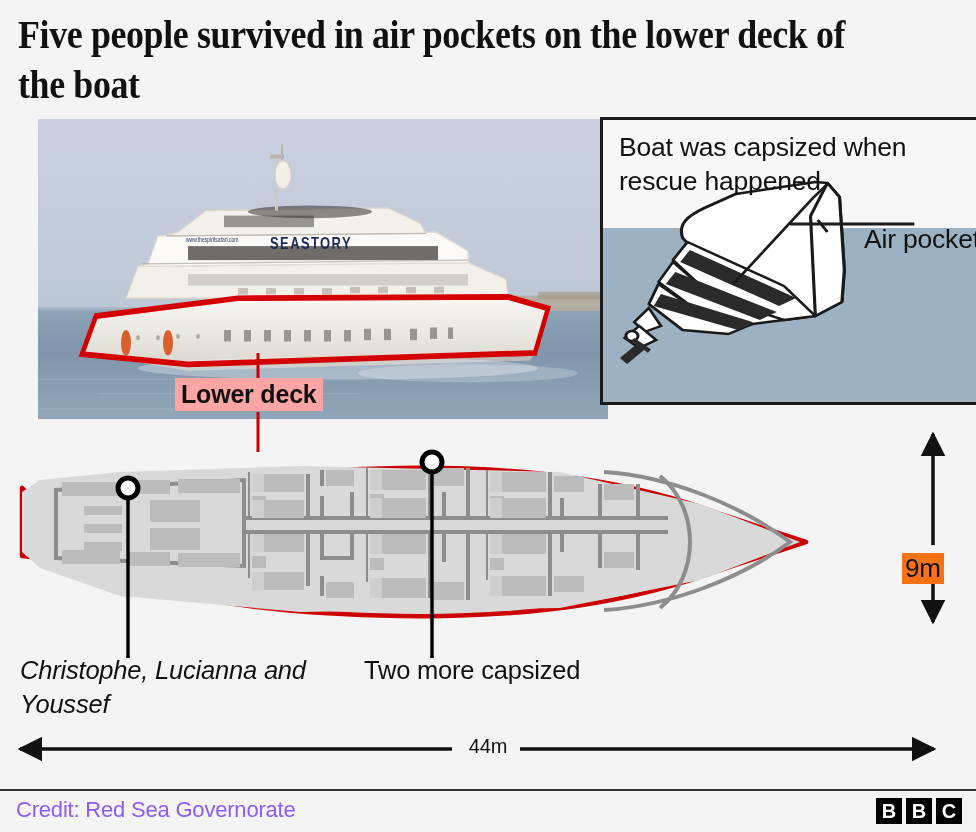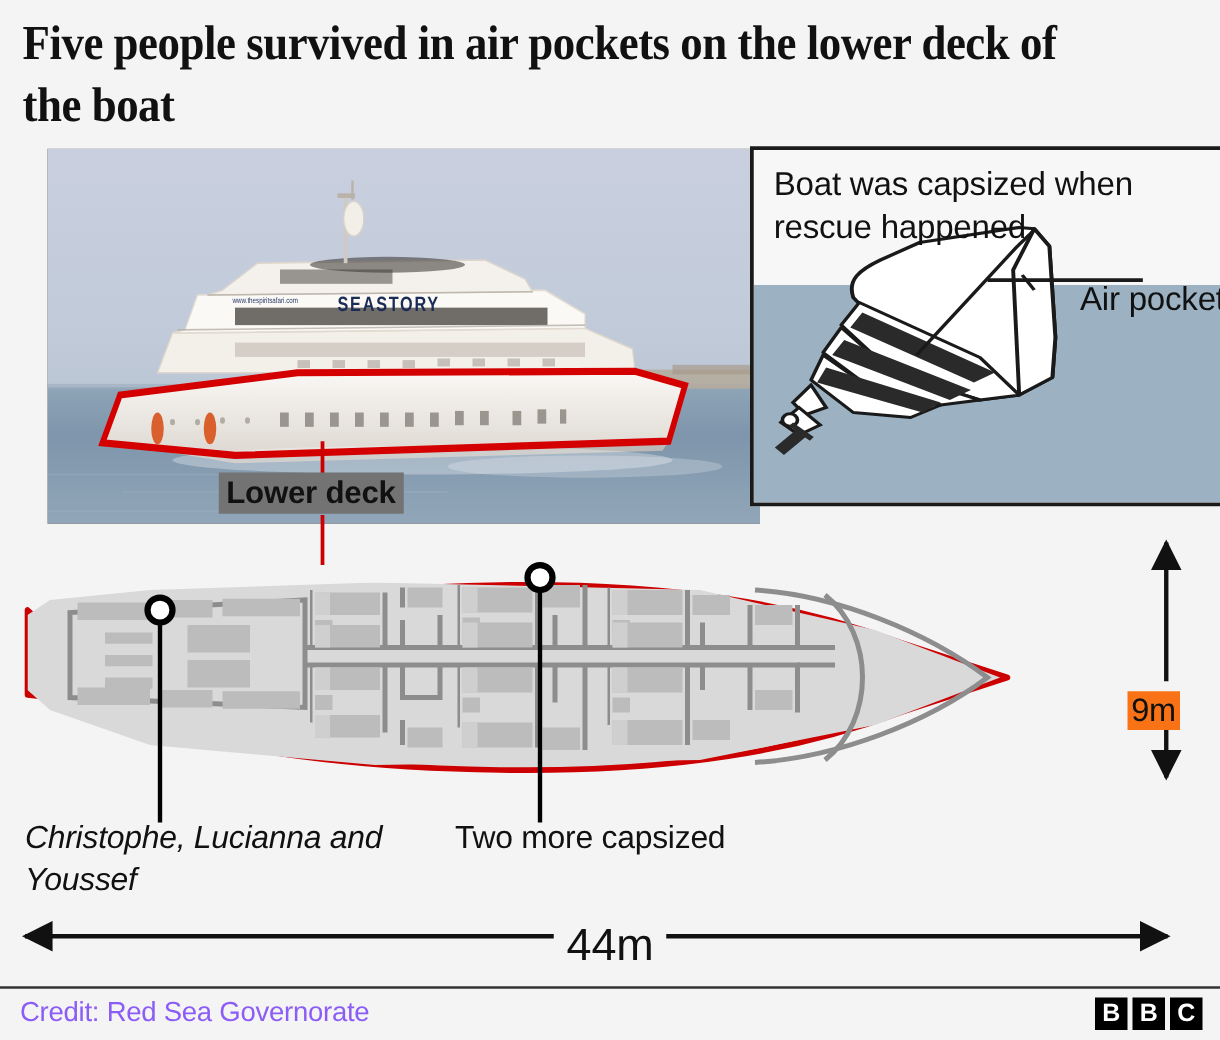--- a/index.html
+++ b/index.html
@@ -69,21 +69,21 @@
     white-space: nowrap;
   }
 
   
   .lowerdeck-label {
     position: absolute;
     left: 175px; top: 378px;
     font-size: 25px;
     font-weight: 700;
     color: #111;
-    background: #737373;
+    background: #fca5a5;
     padding: 2px 6px;
     letter-spacing: -0.2px;
   }
 
   
   .deckplan {
     position: absolute;
     left: 0px; top: 400px;
     width: 976px; height: 300px;
   }
@@ -98,21 +98,21 @@
     letter-spacing: -0.2px;
   }
   .caption-left  { left: 20px;  top: 654px; width: 330px; font-style: italic; }
   .caption-right { left: 364px; top: 654px; width: 300px; }
 
   
   .dim-44 {
     position: absolute;
     left: 0; top: 735px; width: 976px;
     text-align: center;
-    font-size: 36px; color: #111;
+    font-size: 20px; color: #111;
     letter-spacing: -0.2px;
   }
   .dim-44 span { background:#f4f4f4; padding: 0 10px; }
   .dim-9 {
     position: absolute;
     left: 902px; top: 553px;
     font-size: 26px; color: #111;
     background: #f97316;
     padding: 0 3px;
     letter-spacing: -0.2px;

